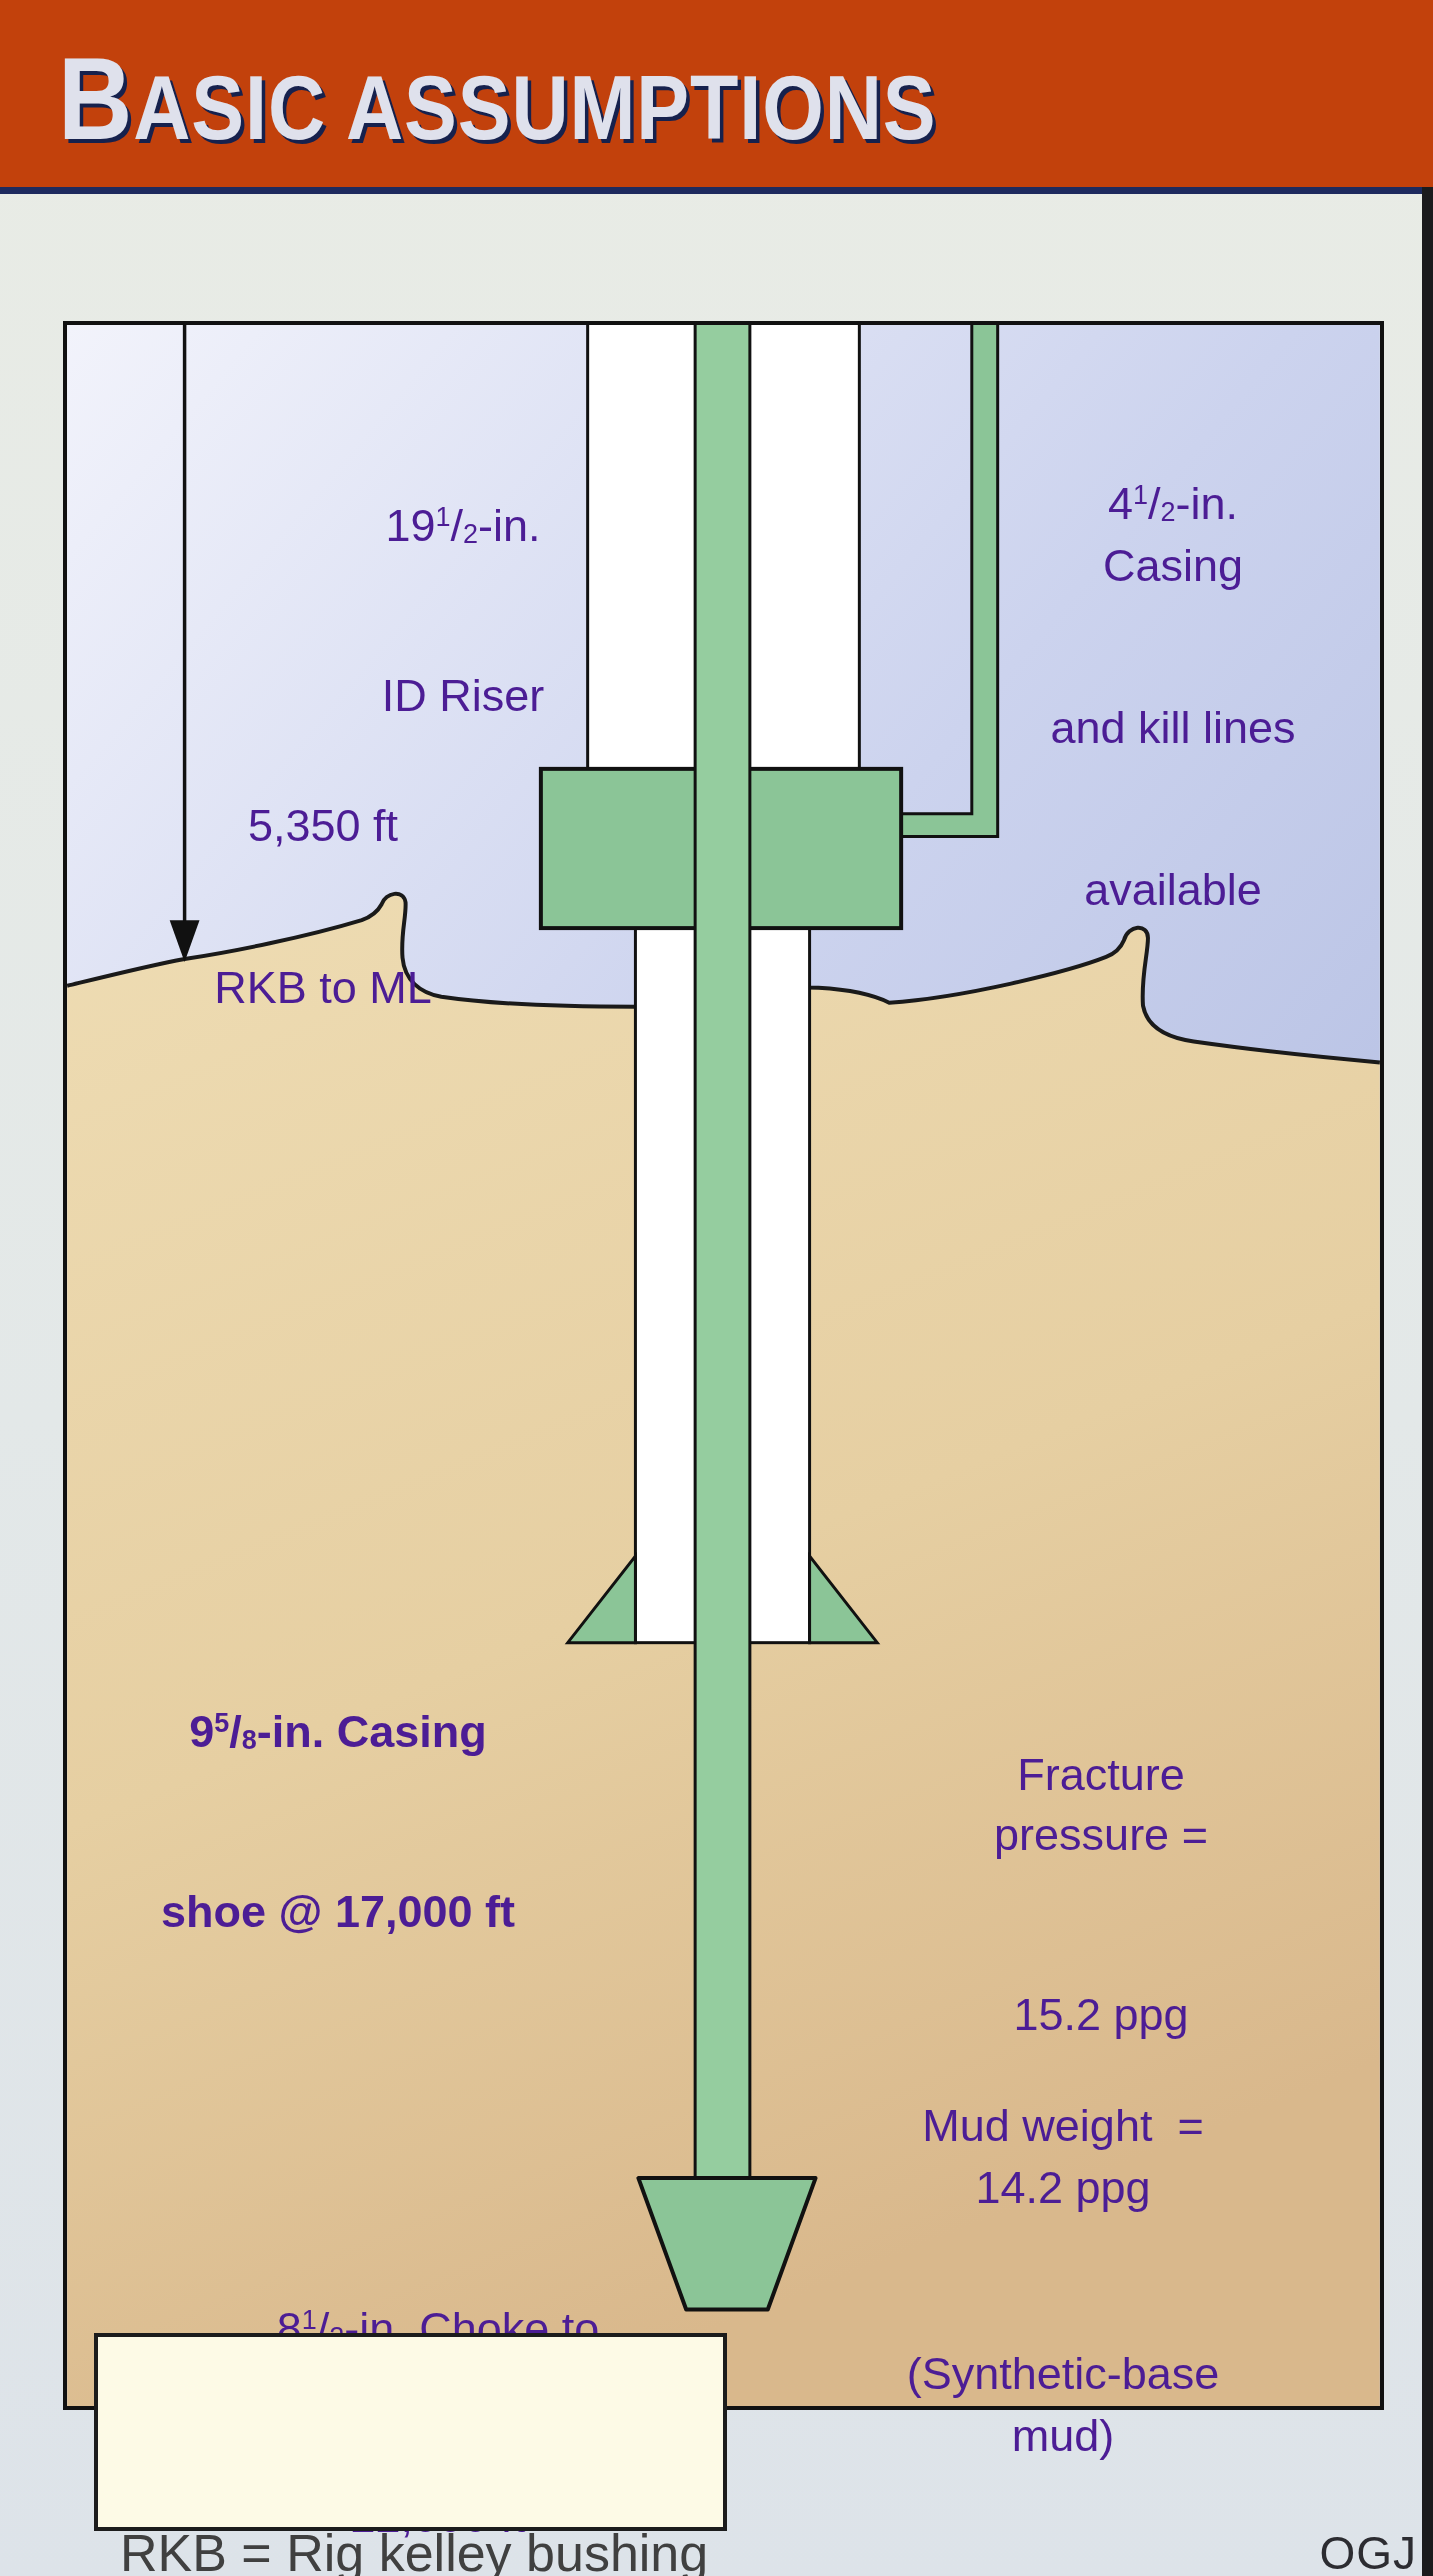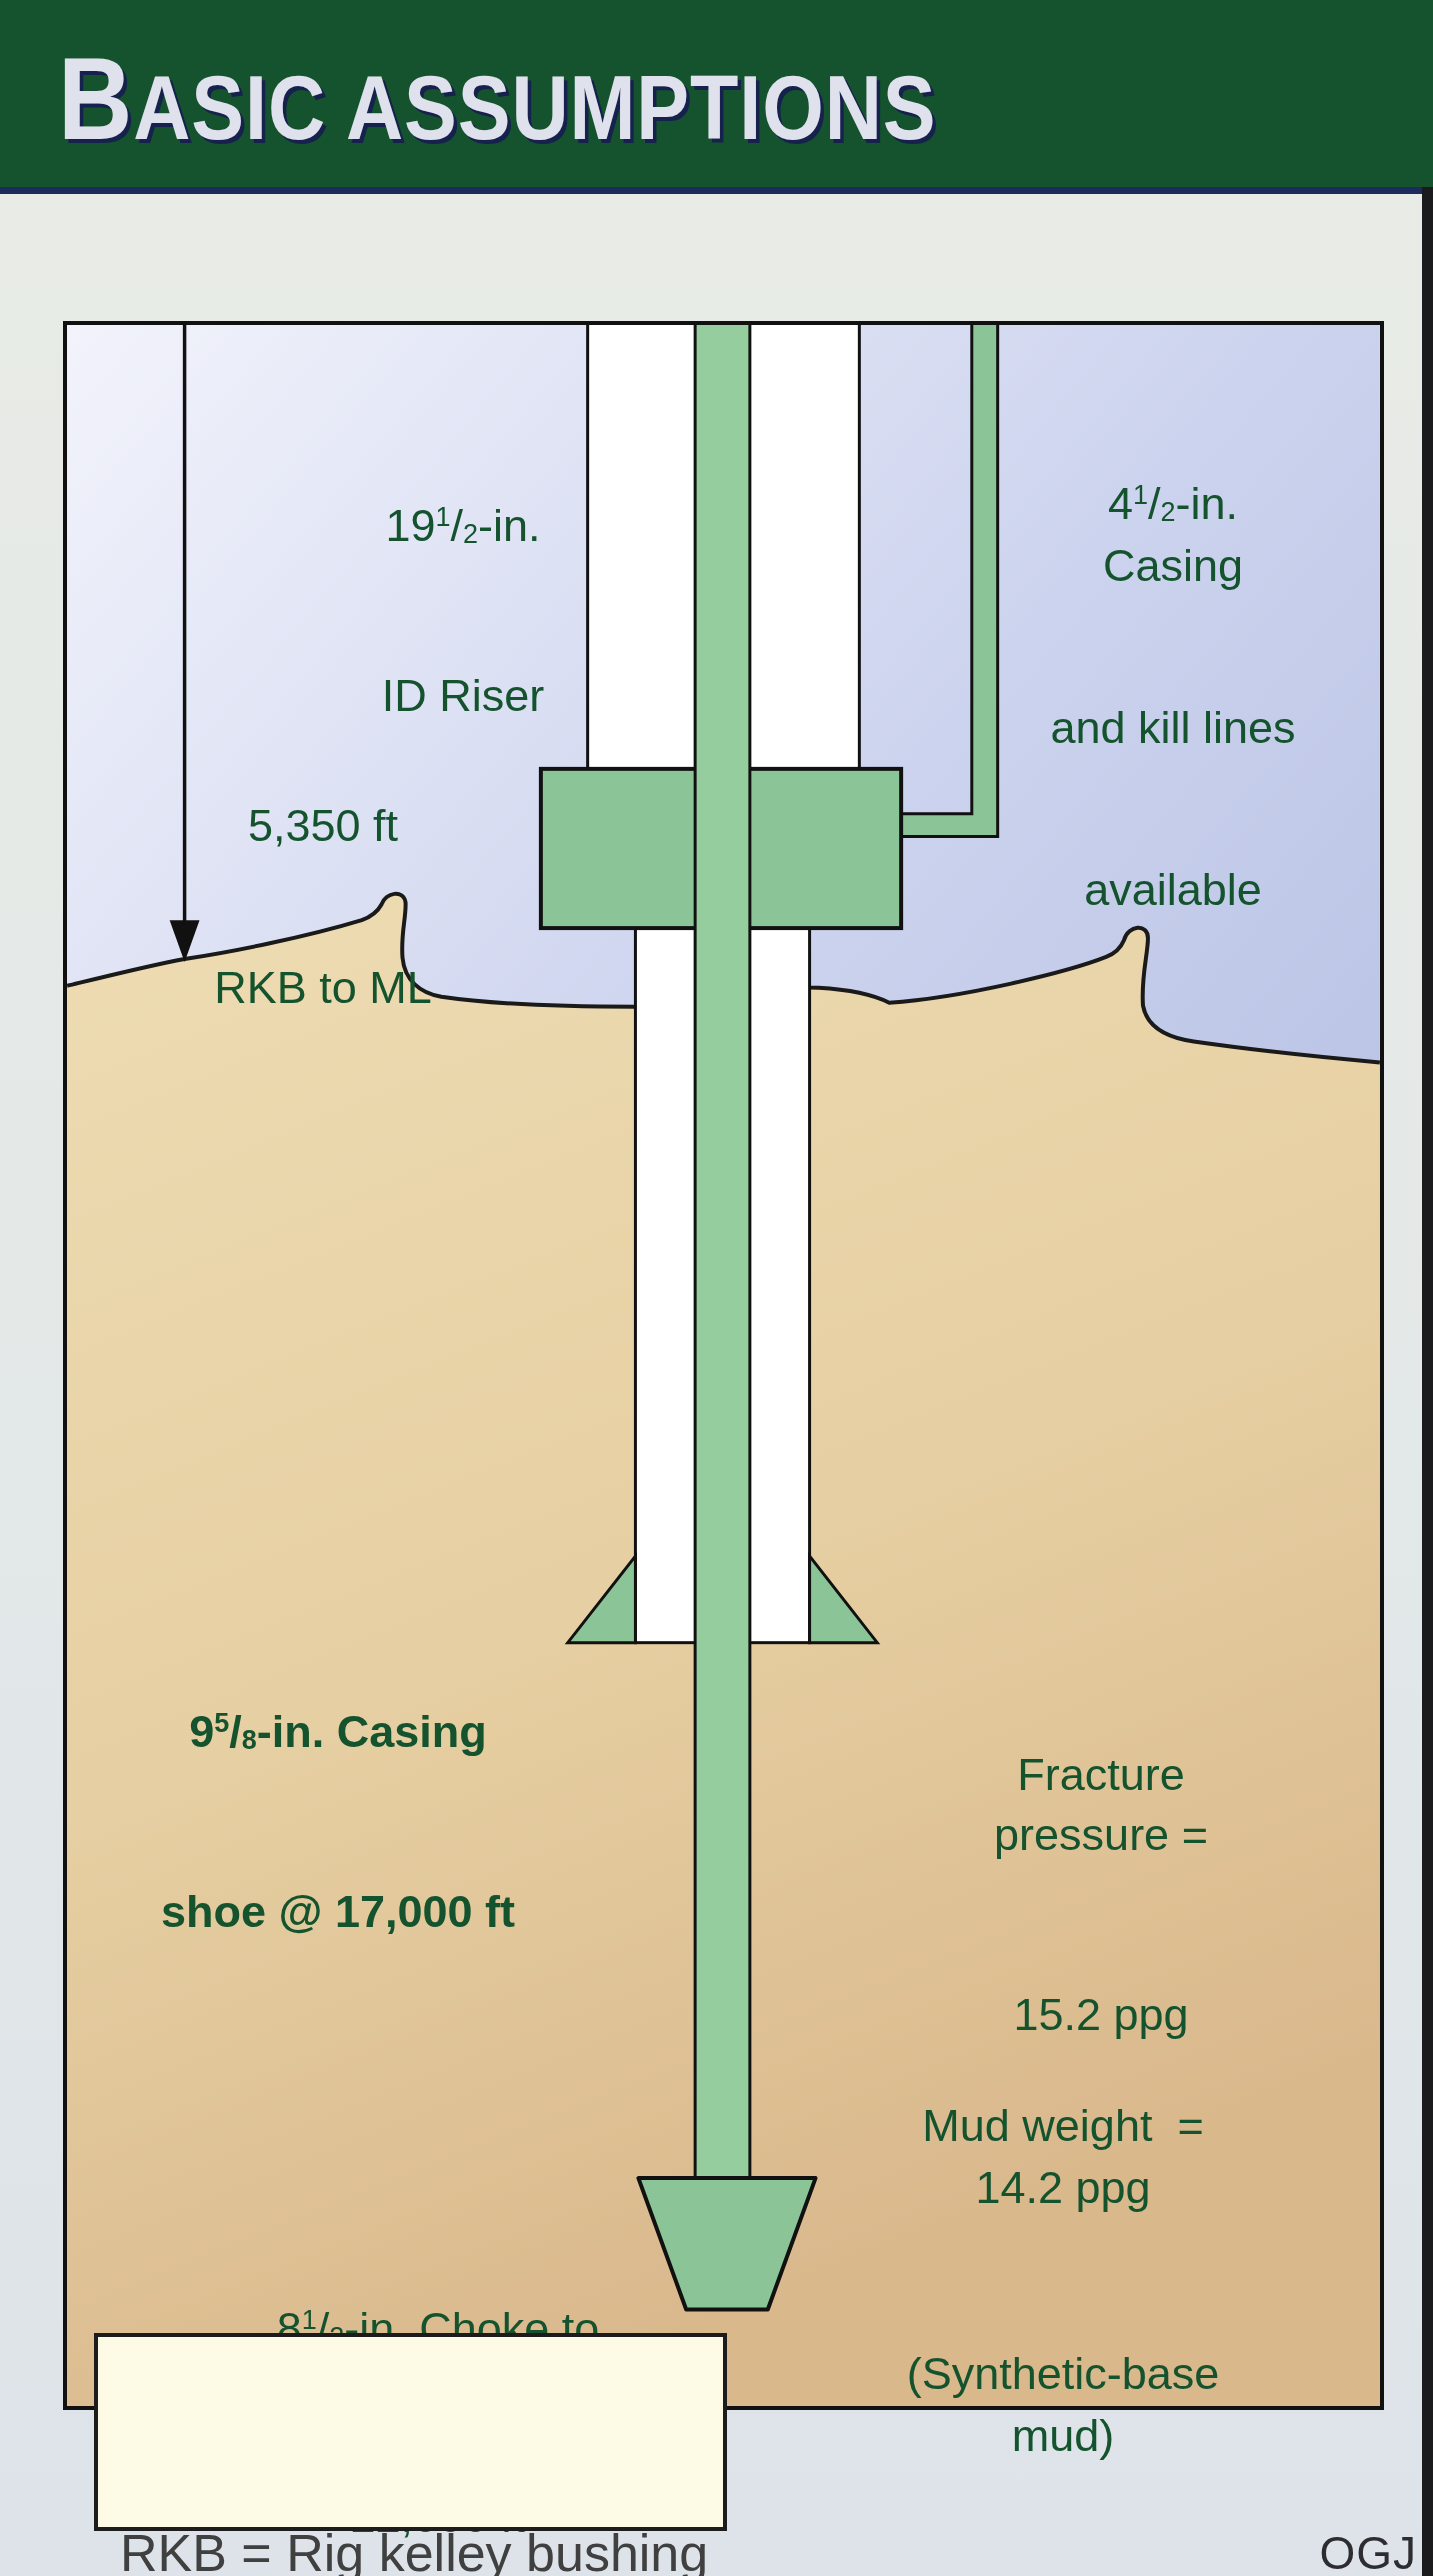--- a/index.html
+++ b/index.html
@@ -4,21 +4,21 @@
 <style>
   html,body{margin:0;padding:0;}
   body{
     width:1433px;height:2576px;position:relative;overflow:hidden;
     font-family:"Liberation Sans", sans-serif;
     background:linear-gradient(180deg,#e9ece5 0%,#e3e8e8 55%,#dde3e9 100%);
   }
   
   .title-bar{
     position:absolute;left:0;top:0;width:1433px;height:187px;
-    background:#14532d;border-bottom:7px solid #1d2a5e;
+    background:#c2410c;border-bottom:7px solid #1d2a5e;
   }
   .title-text{
     position:absolute;left:58px;top:40px;
     color:#dfe1ec;font-weight:700;white-space:nowrap;
     transform:scaleX(0.88);transform-origin:left bottom;
     letter-spacing:1px;
     text-shadow:4px 4px 0 #16214d;
   }
   .title-first{font-size:117px;line-height:117px;vertical-align:baseline;}
   .title-rest{font-size:90px;line-height:90px;vertical-align:baseline;}
@@ -28,21 +28,21 @@
     background:#1b1b1d;
   }
   
   .inner-box{
     position:absolute;left:63px;top:321px;width:1313px;height:2081px;
     border:4px solid #111;
   }
   .inner-box svg{position:absolute;left:0;top:0;}
   
   .lbl{
-    position:absolute;color:#14532d;font-size:45px;line-height:54px;
+    position:absolute;color:#4c1d95;font-size:45px;line-height:54px;
     text-align:center;transform:translateX(-50%);white-space:pre-wrap;
     z-index:5;
   }
   .fr-sup{font-size:0.6em;vertical-align:0.55em;}
   .fr-sub{font-size:0.6em;vertical-align:-0.08em;}
   .lbl-riser   {left:463px;  top:382px;}
   .lbl-choke   {left:1173px; top:360px;}
   .lbl-depth   {left:323px;  top:691px;}
   .lbl-casing  {left:338px;  top:1581px;line-height:57px;font-weight:bold;}
   .lbl-fracture{left:1101px; top:1625px;line-height:60px;}

